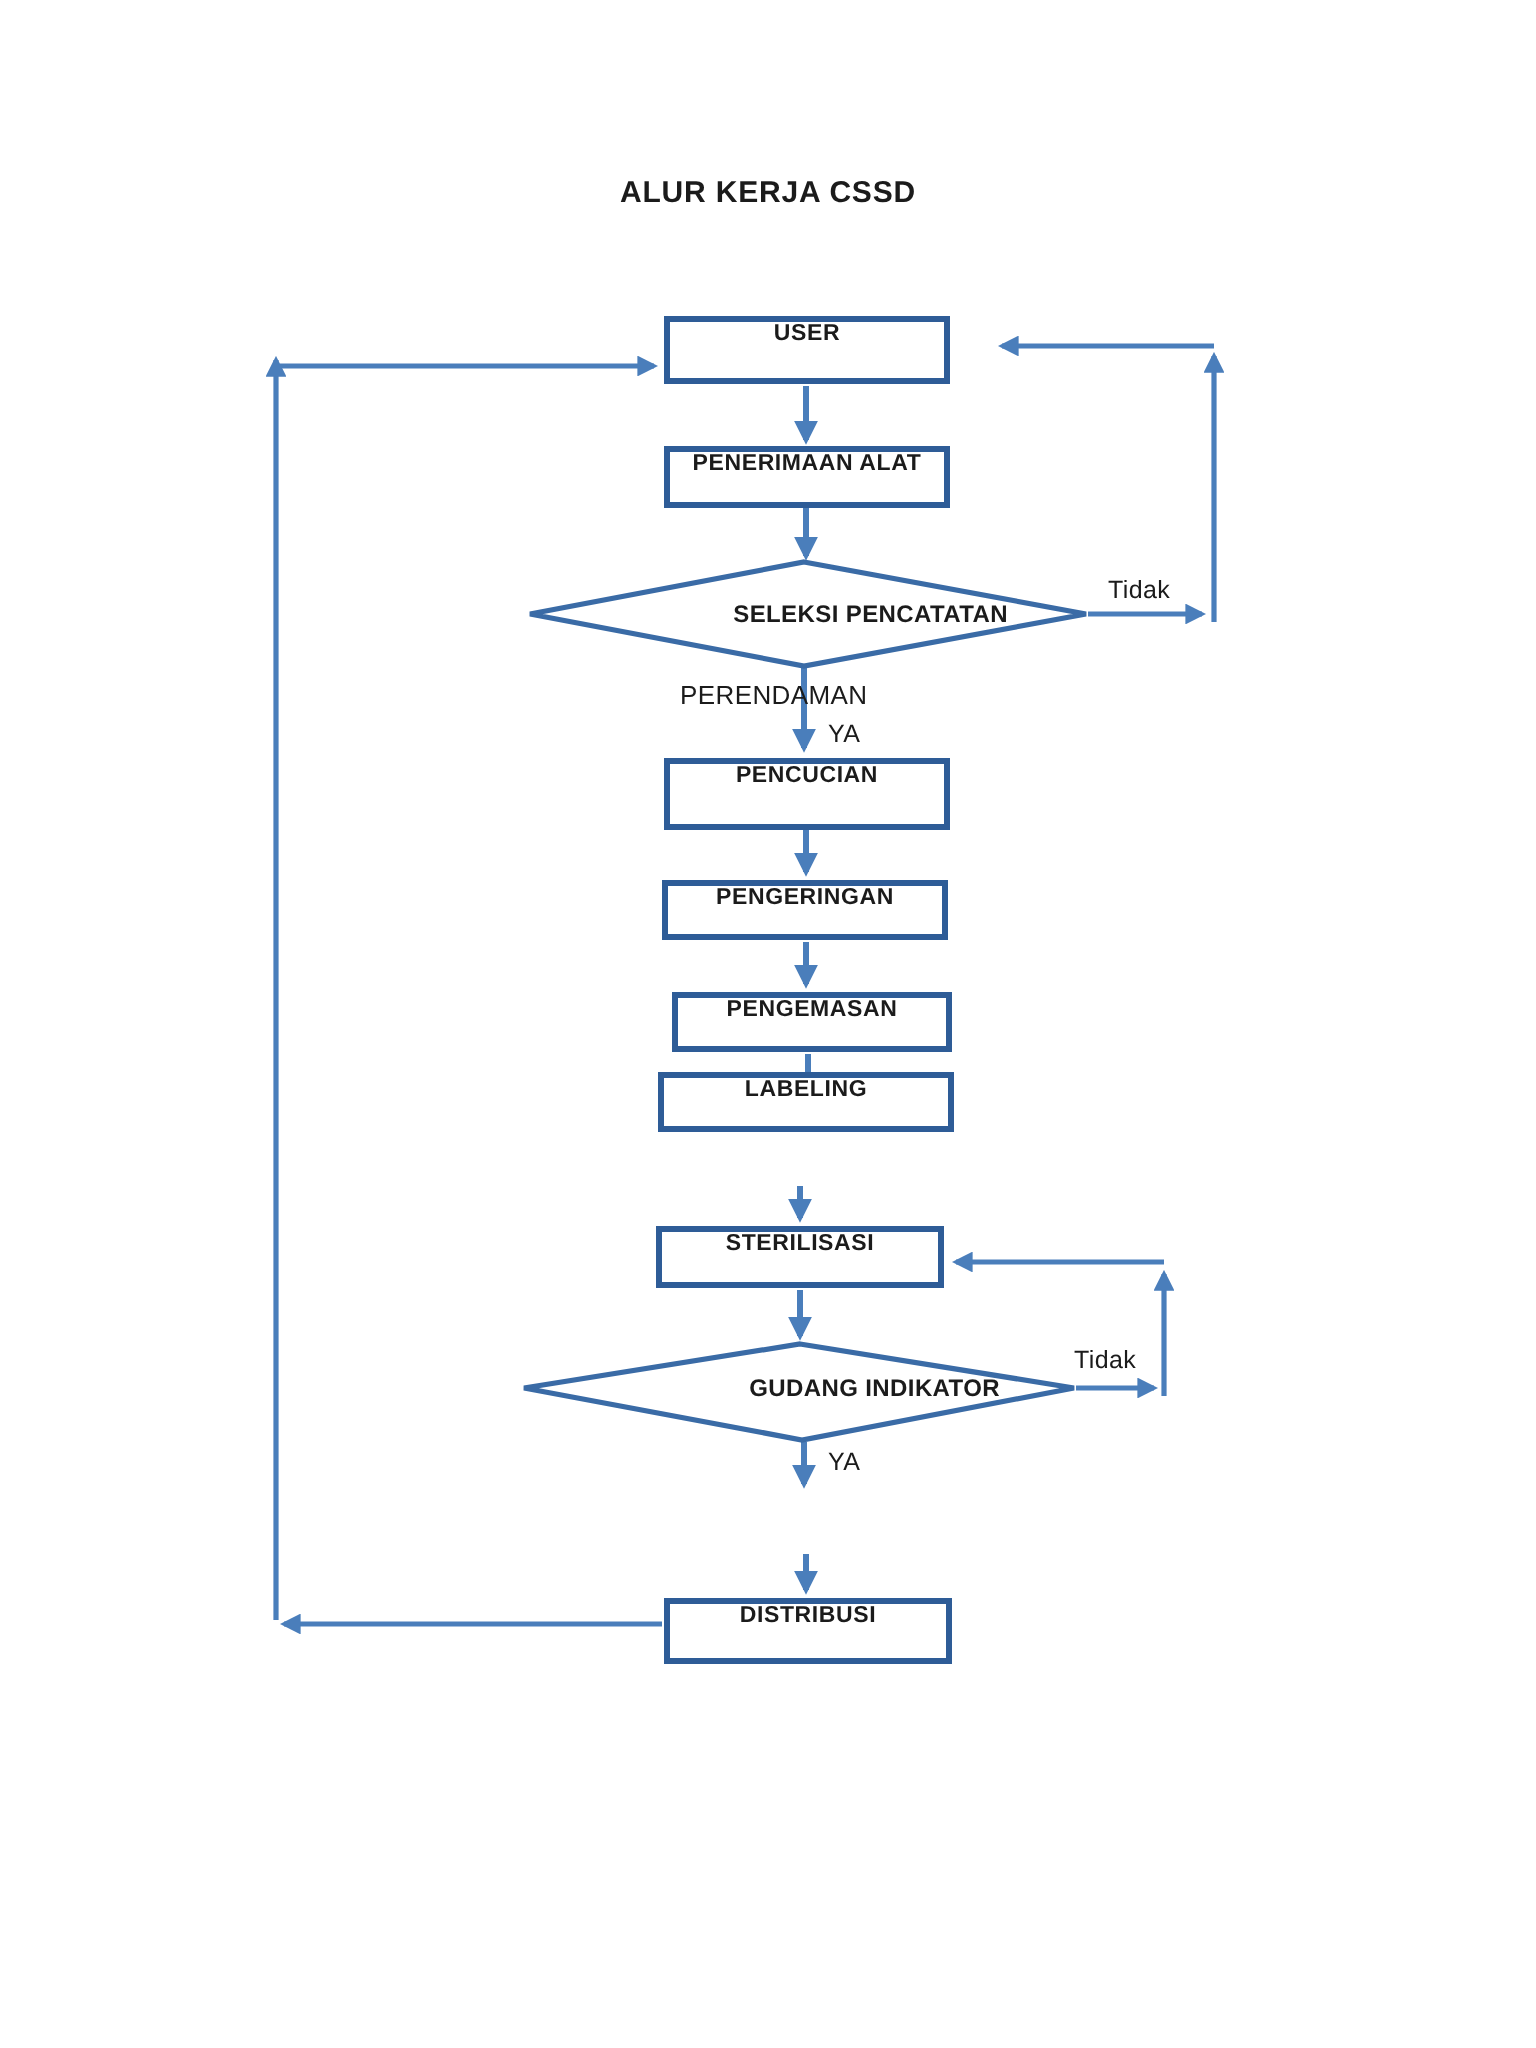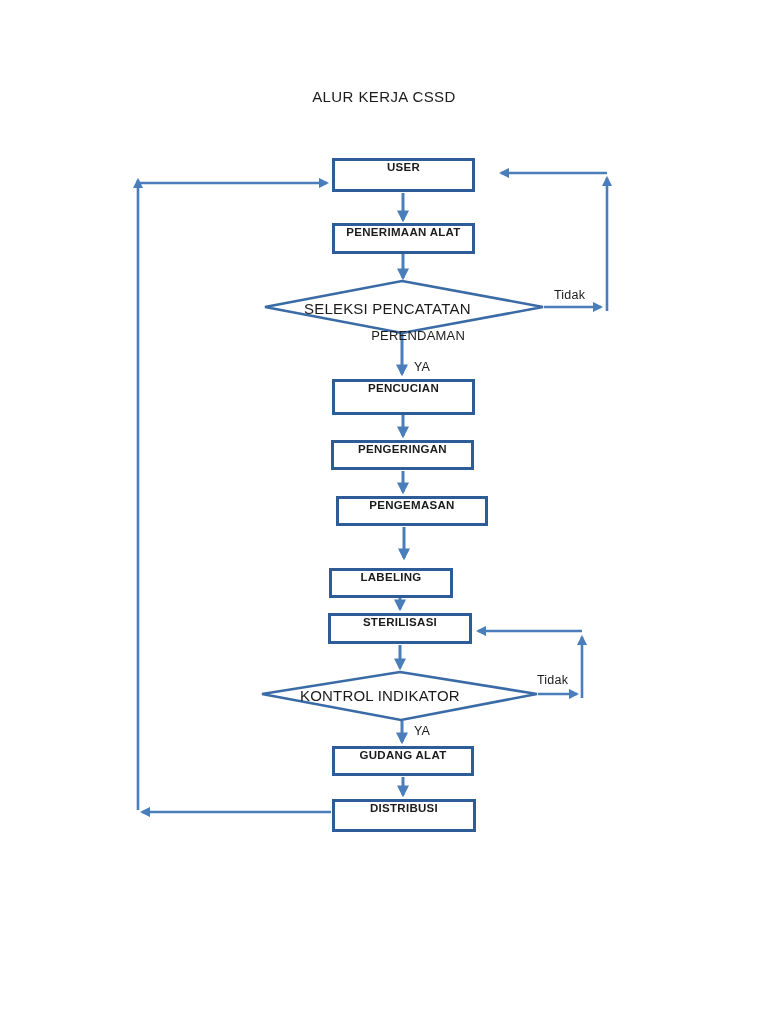--- a/index.html
+++ b/index.html
@@ -13,41 +13,41 @@
   body{font-family:"Liberation Sans", sans-serif;}
   .page{
     position:relative;
     width:768px;height:1024px;
     background:var(--paper);
     overflow:hidden;
   }
   .title{
     position:absolute;left:0;top:88px;width:768px;
     text-align:center;
-    font-size:15px;font-weight:normal;color:var(--ink);
+    font-size:15px;font-weight:bold;color:var(--ink);
     letter-spacing:.4px;
   }
   .flow-svg{position:absolute;left:0;top:0;width:768px;height:1024px;}
   .flow-svg line{stroke:var(--arrow);stroke-width:3;}
   .flow-svg line.thin{stroke-width:2.6;}
   .flow-svg polygon.diamond{fill:#ffffff;stroke:var(--diamond-border);stroke-width:2.6;stroke-linejoin:miter;}
   .box{
     position:absolute;
     background:#ffffff;
     border:3px solid var(--box-border);
     display:flex;justify-content:center;
     box-sizing:border-box;
   }
   .box span{
     font-size:11.5px;font-weight:bold;color:var(--ink);letter-spacing:.3px;
     white-space:nowrap;
   }
   .dlabel{
-    position:absolute;text-align:left;
-    font-size:15px;font-weight:normal;color:var(--ink);letter-spacing:.2px;
+    position:absolute;text-align:right;
+    font-size:12px;font-weight:bold;color:var(--ink);letter-spacing:.2px;
     white-space:nowrap;
   }
   .edge-label{
     position:absolute;
     font-size:12.5px;font-weight:normal;color:var(--ink);letter-spacing:.2px;
     white-space:nowrap;
   }
 </style>
 </head>
 <body>
@@ -95,38 +95,35 @@
   </div>
   <div class="box" style="left:332px;top:223px;width:143px;height:31px">
     <span>PENERIMAAN ALAT</span>
   </div>
   <div class="box" style="left:332px;top:379px;width:143px;height:36px">
     <span>PENCUCIAN</span>
   </div>
   <div class="box" style="left:331px;top:440px;width:143px;height:30px">
     <span>PENGERINGAN</span>
   </div>
-  <div class="box" style="left:336px;top:496px;width:152px;height:30px">
+  <div class="box" style="left:336px;top:496px;width:140px;height:30px">
     <span>PENGEMASAN</span>
   </div>
-  <div class="box" style="left:329px;top:568px;width:124px;height:30px">
+  <div class="box" style="left:329px;top:536px;width:148px;height:30px">
     <span>LABELING</span>
   </div>
   <div class="box" style="left:328px;top:613px;width:144px;height:31px">
     <span>STERILISASI</span>
-  </div>
-  <div class="box" style="left:332px;top:746px;width:142px;height:30px">
-    <span>GUDANG ALAT</span>
   </div>
   <div class="box" style="left:332px;top:799px;width:144px;height:33px">
     <span>DISTRIBUSI</span>
   </div>
 
   <div class="dlabel" style="left:304px;top:300px;width:200px">SELEKSI PENCATATAN</div>
-  <div class="dlabel" style="left:300px;top:687px;width:200px">KONTROL INDIKATOR</div>
+  <div class="dlabel" style="left:300px;top:687px;width:200px">GUDANG INDIKATOR</div>
 
   <div class="edge-label" style="left:554px;top:288px">Tidak</div>
-  <div class="edge-label" style="left:340px;top:328px;width:125px;text-align:right;font-size:13px">PERENDAMAN</div>
+  <div class="edge-label" style="left:340px;top:340px;width:125px;text-align:left;font-size:13px">PERENDAMAN</div>
   <div class="edge-label" style="left:414px;top:360px">YA</div>
   <div class="edge-label" style="left:537px;top:673px">Tidak</div>
   <div class="edge-label" style="left:414px;top:724px">YA</div>
 
 </div>
 
 </body></html>

